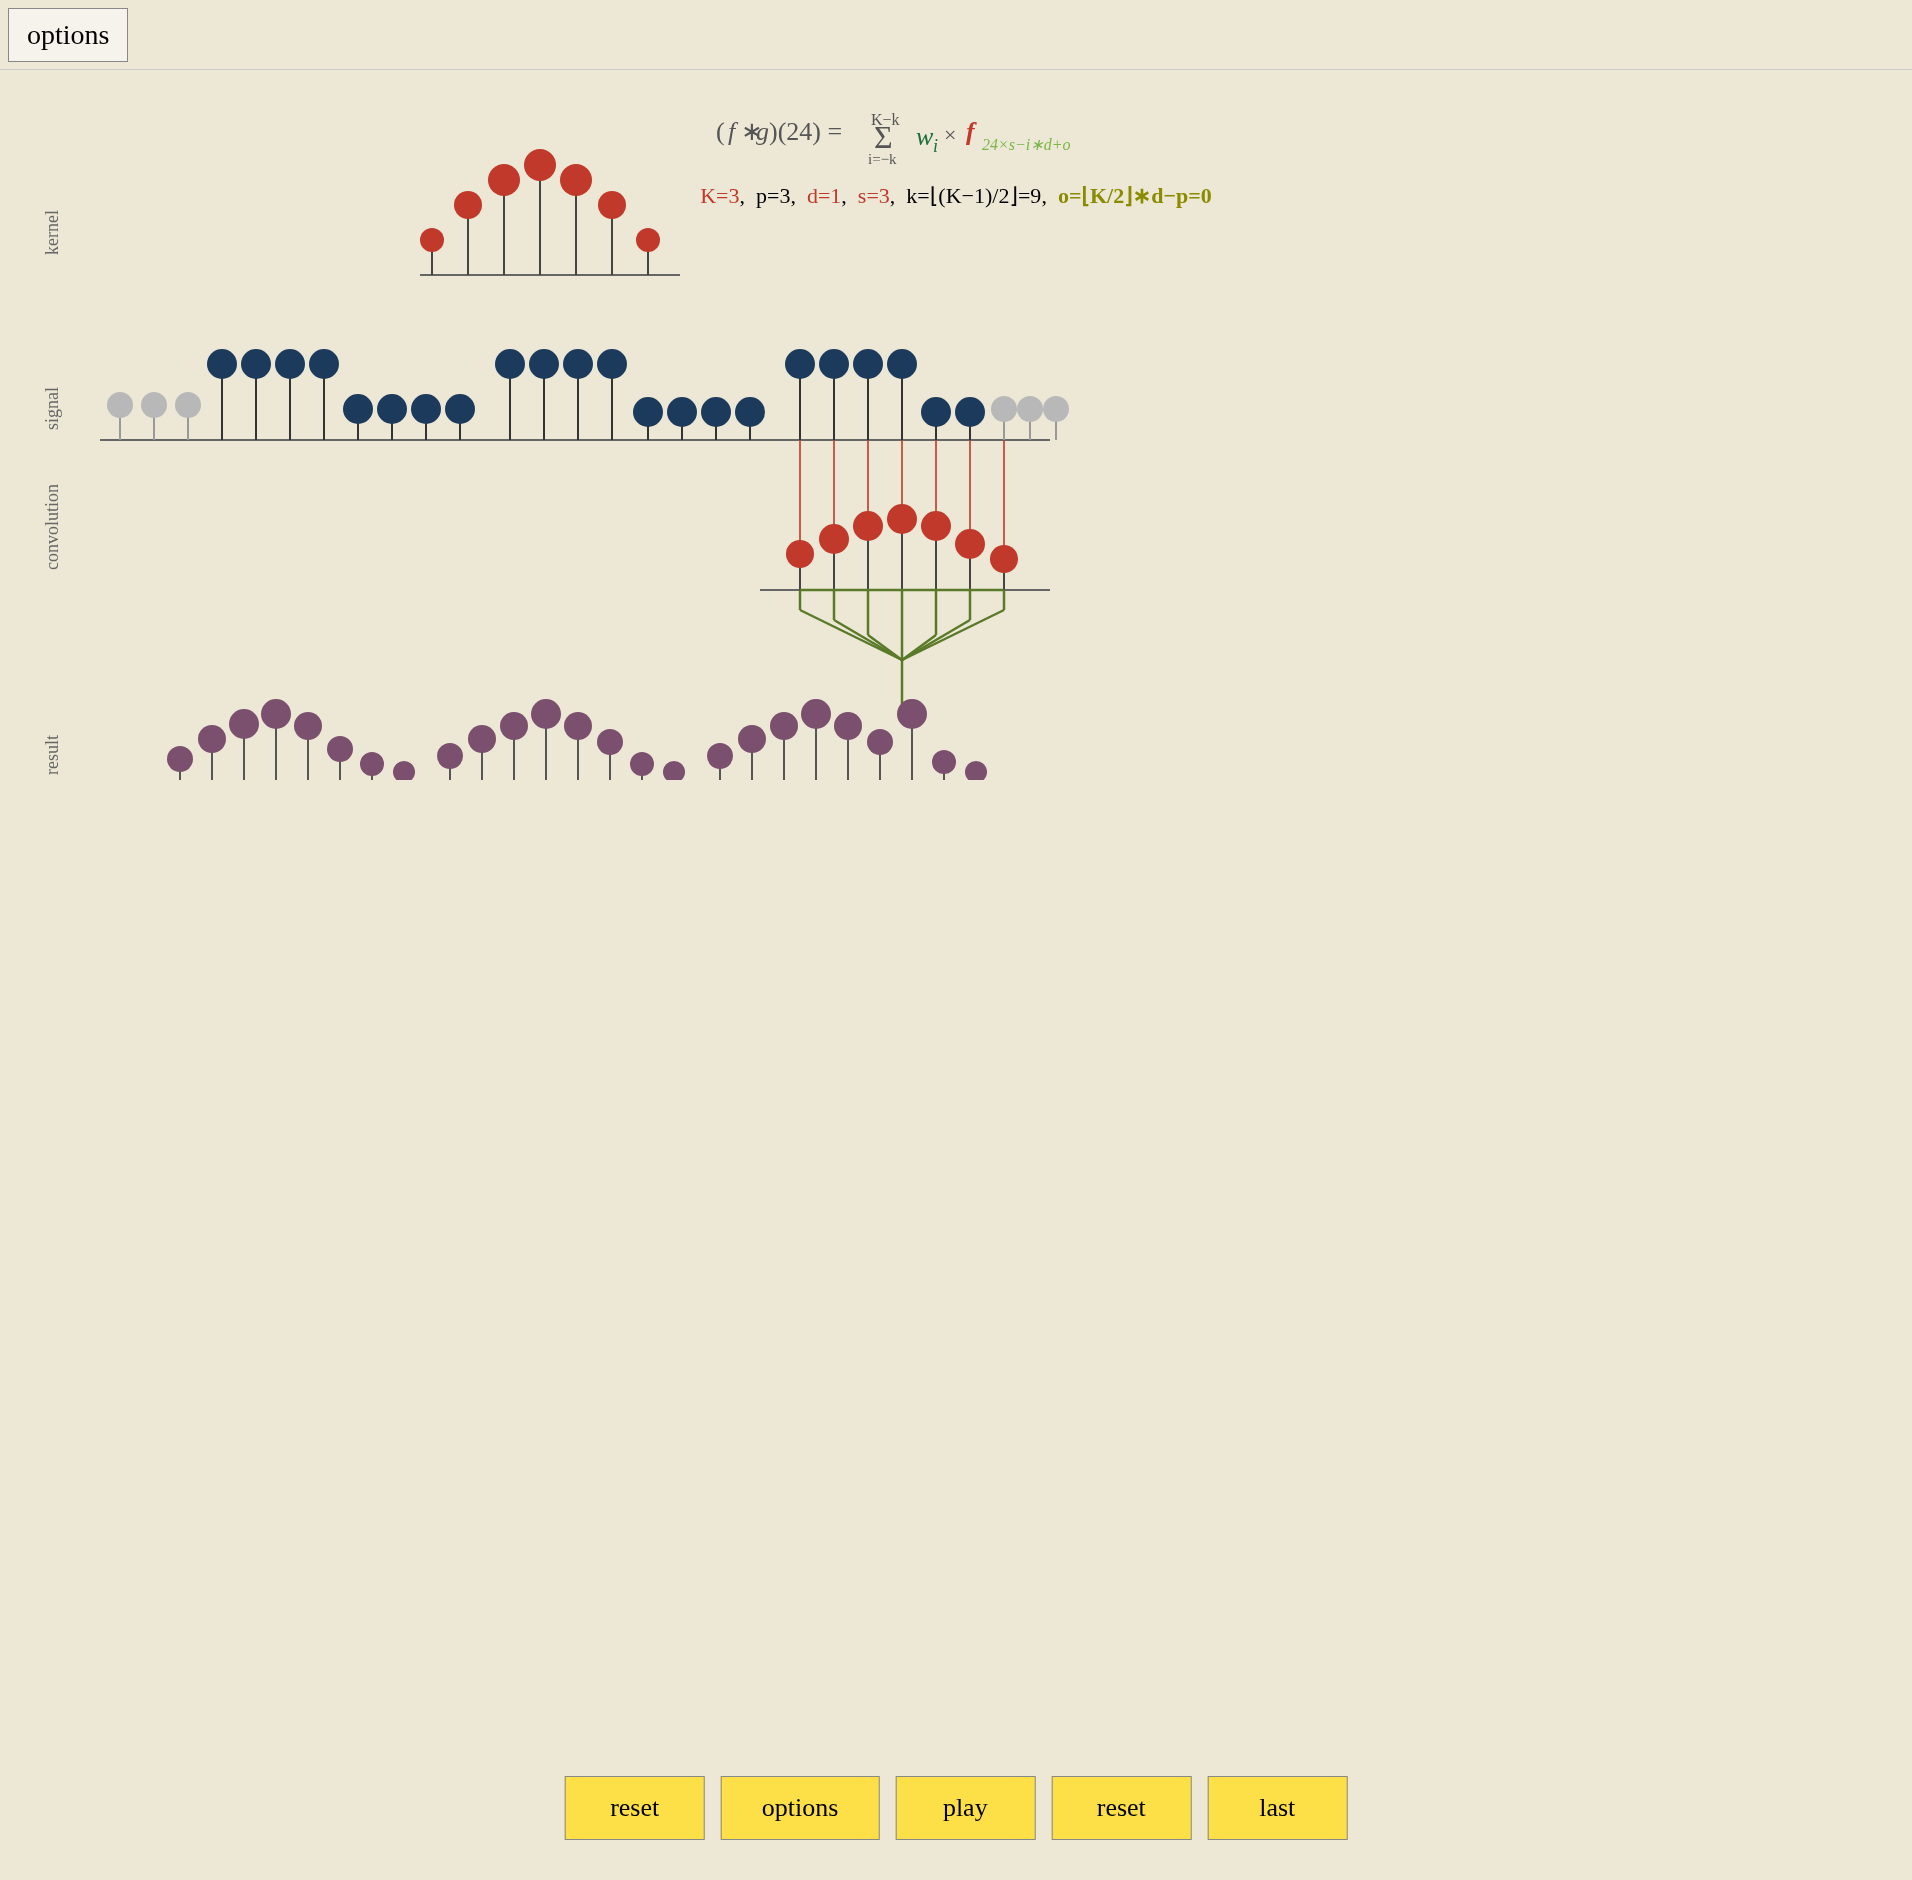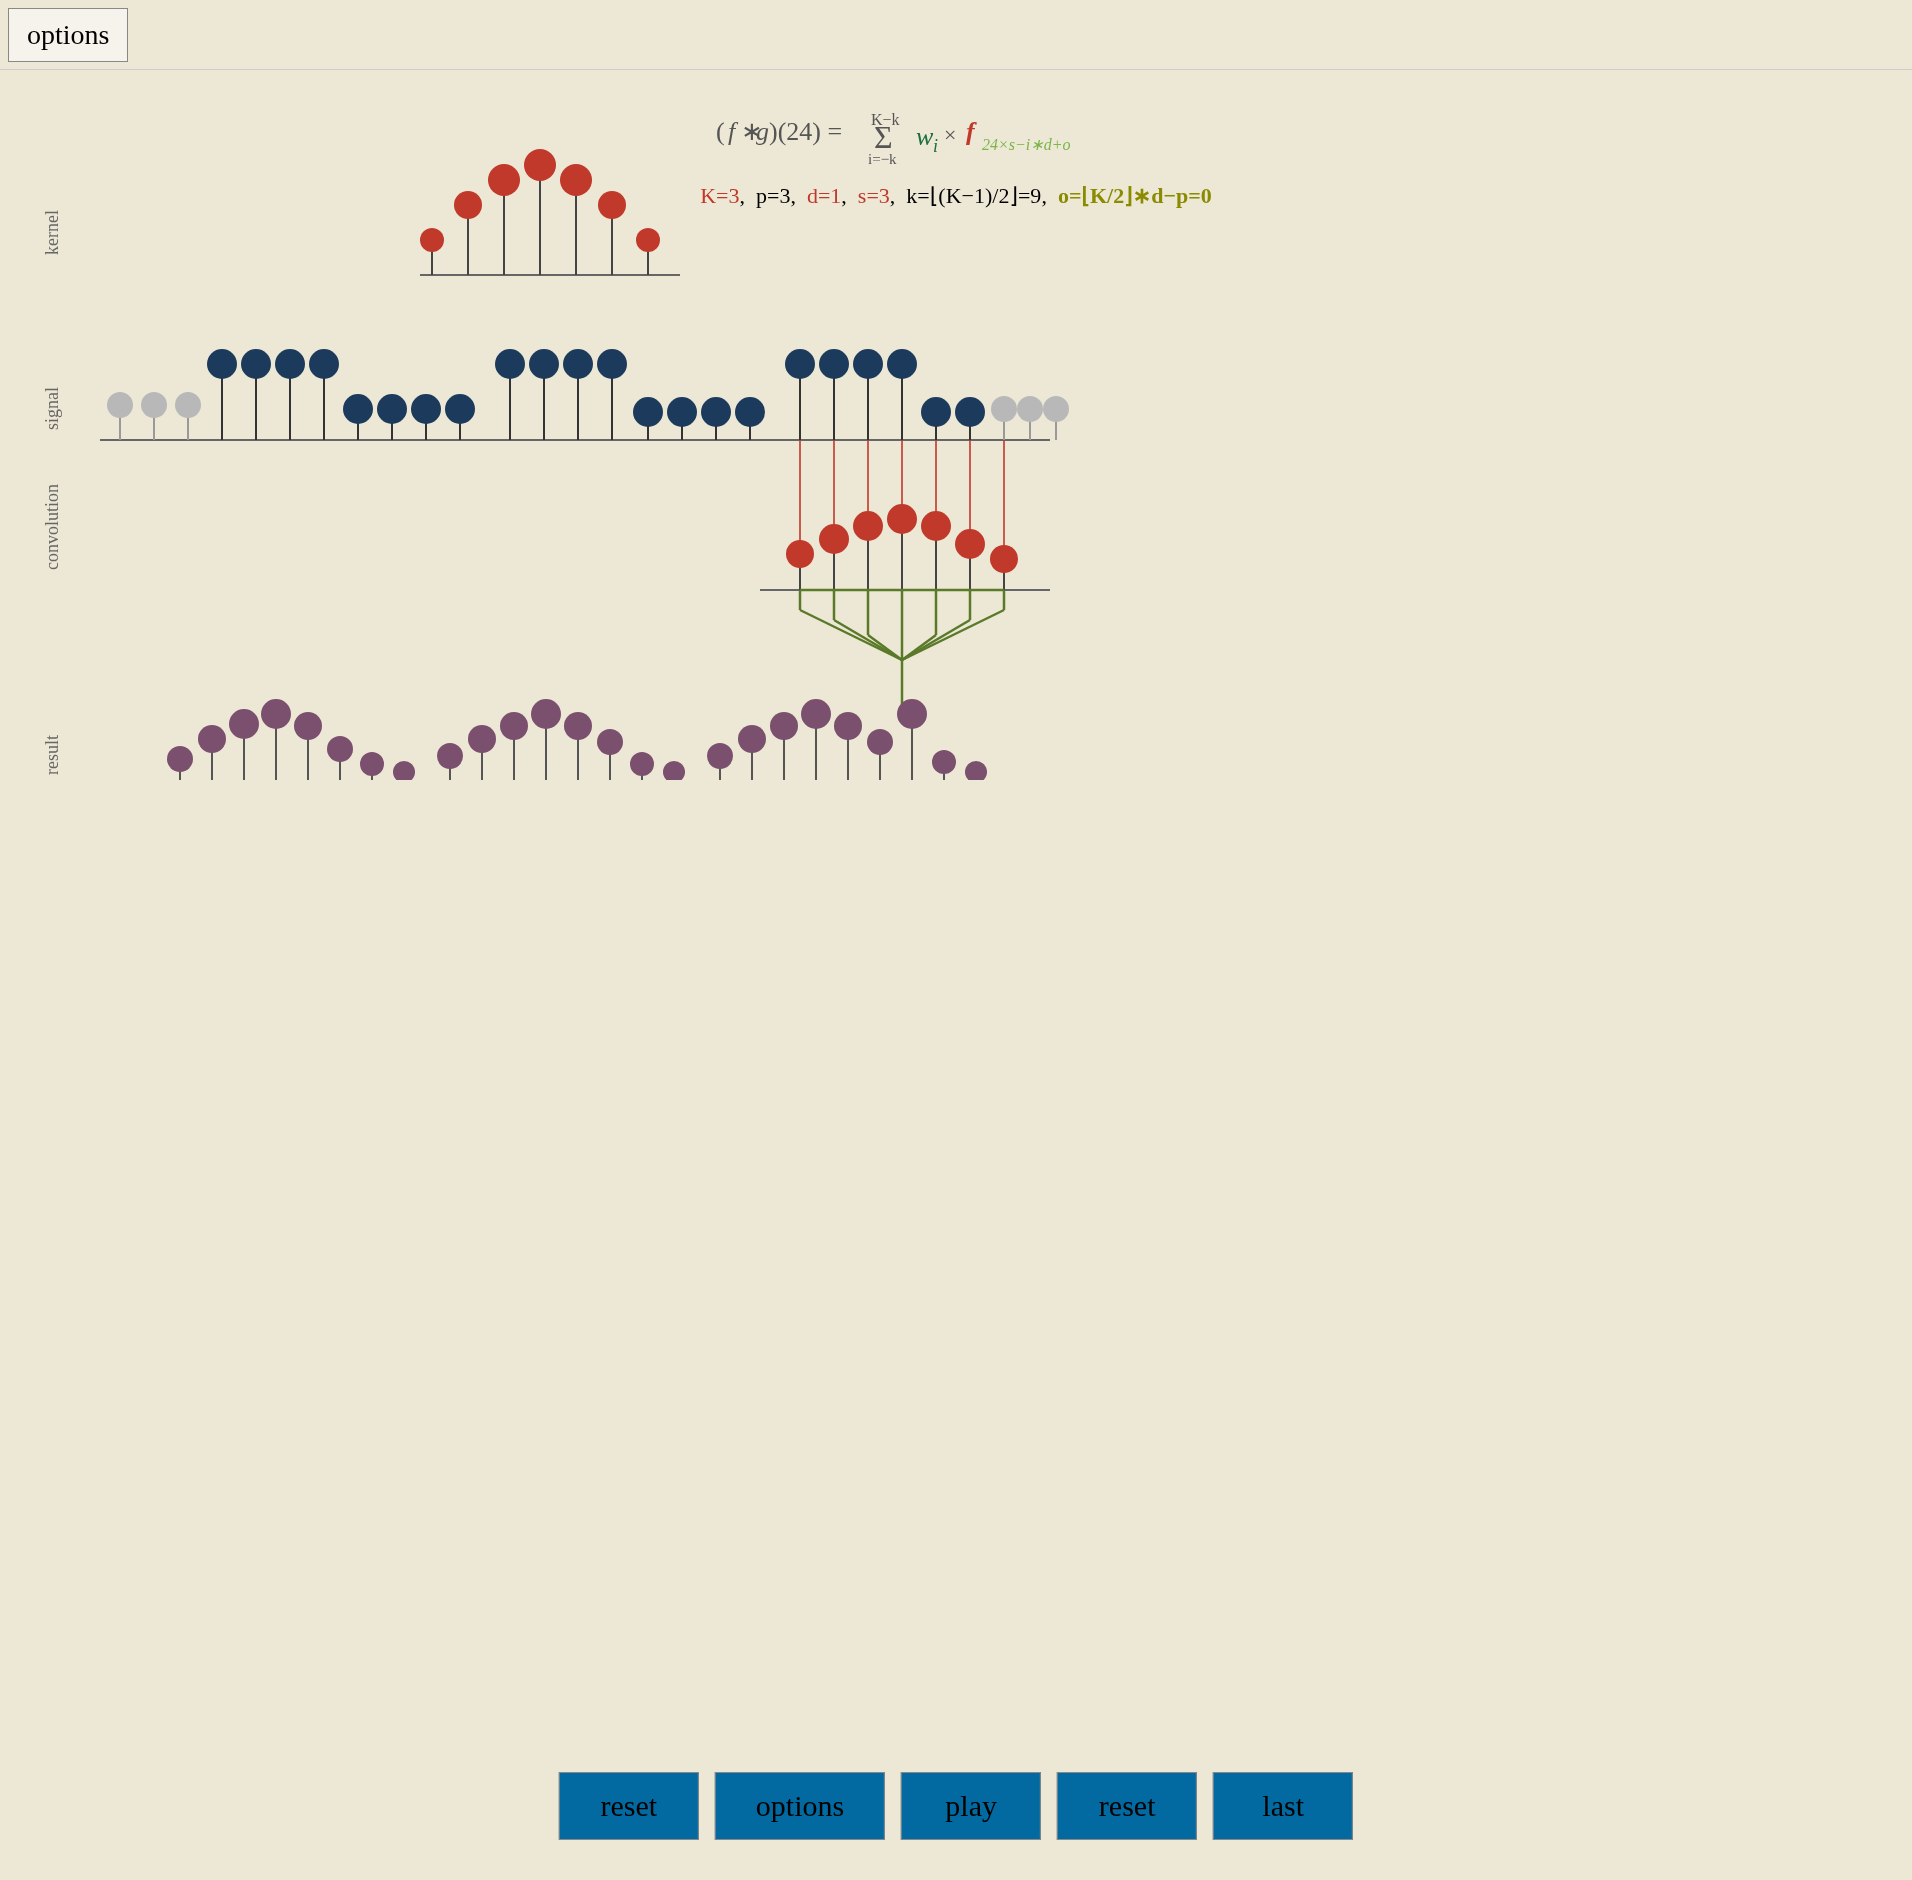--- a/index.html
+++ b/index.html
@@ -56,23 +56,23 @@
     .nav-buttons {
       position: absolute;
       bottom: 60px;
       left: 50%;
       transform: translateX(-50%);
       display: flex;
       gap: 16px;
     }
     .nav-buttons button {
       border: 1px solid #888;
-      background: #0369a1;
+      background: #fde047;
       padding: 16px 40px;
-      font-size: 30px;
+      font-size: 26px;
       cursor: pointer;
       font-family: 'Georgia', serif;
       min-width: 140px;
       margin-top: 11px;
     }
 
     svg#viz {
       position: absolute;
       top: 0; left: 0;
       width: 1912px;

